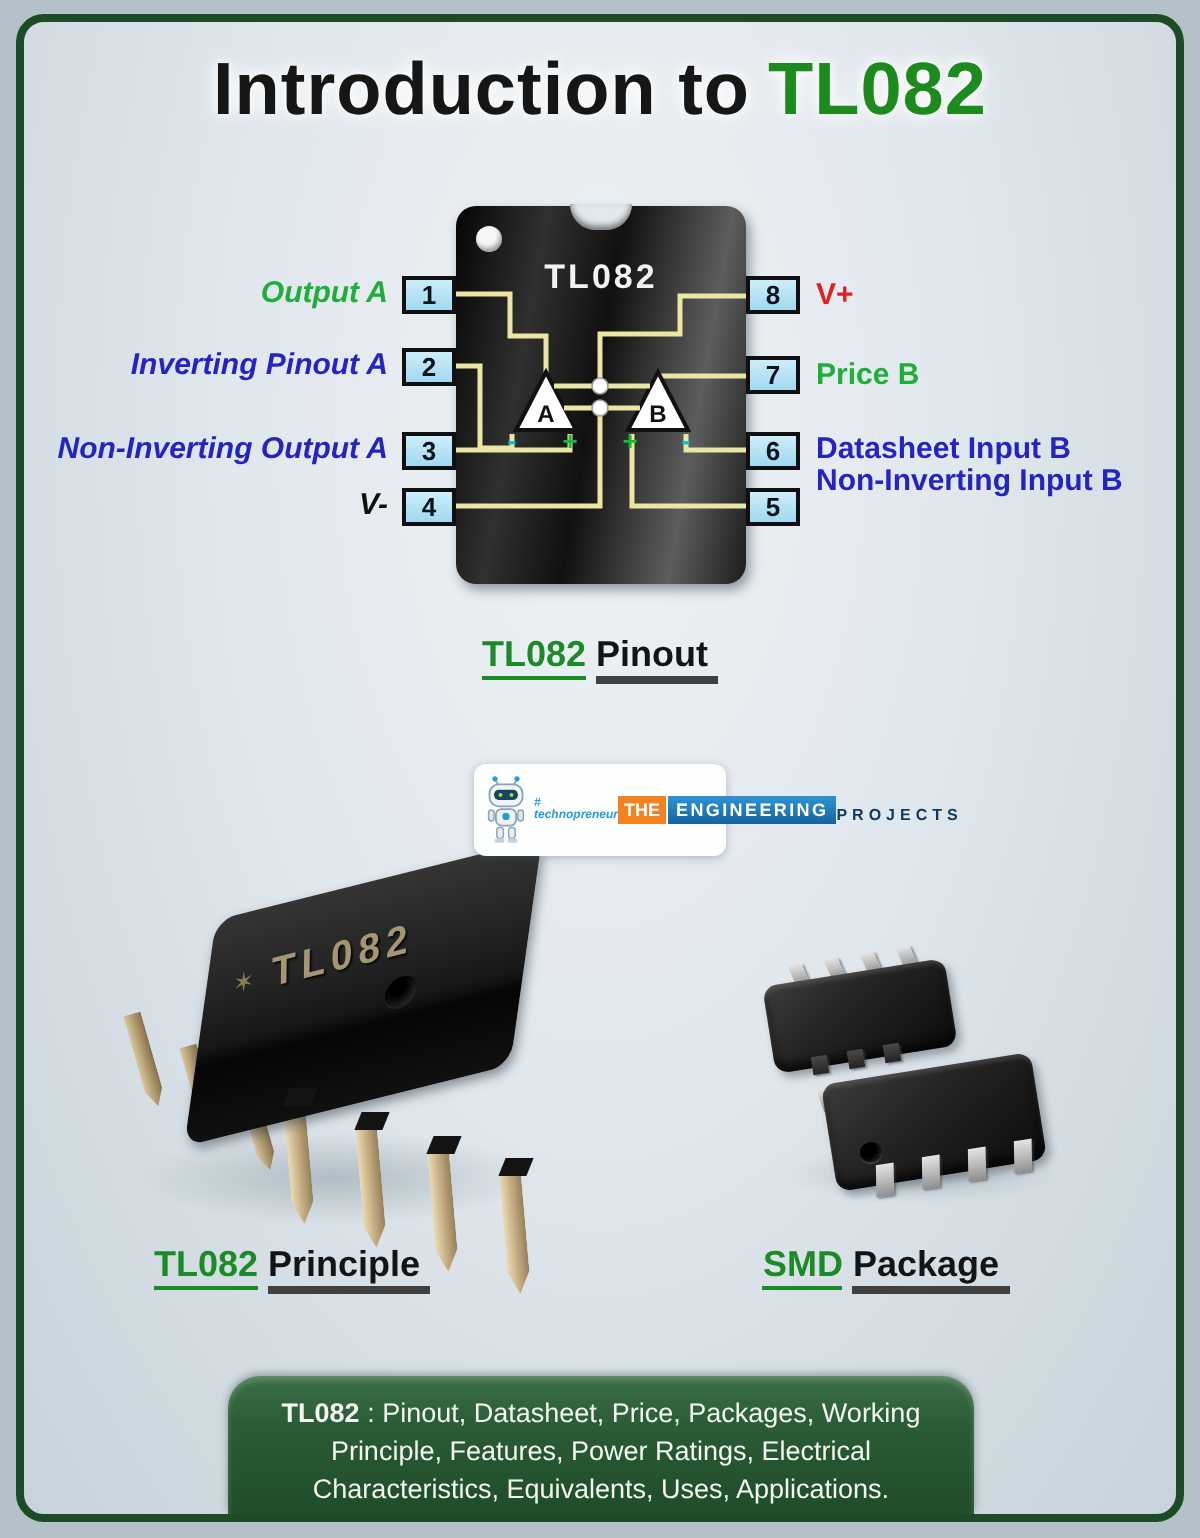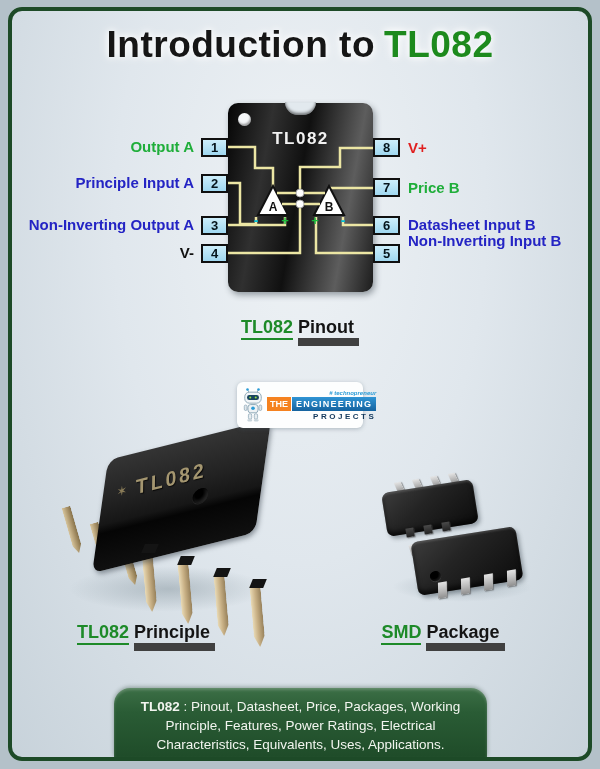--- a/index.html
+++ b/index.html
@@ -32,40 +32,40 @@
   .chip-svg { position:absolute; left:0; top:0; width:145px; height:189px; }
 
   .pin-box { position:absolute; width:27px; height:19px; z-index:6;
     background: linear-gradient(180deg,#cdeefb 0%, #a0d8f0 100%);
     border:2px solid #101010; color:#06151c; font-weight:bold; font-size:13px;
     display:flex; align-items:center; justify-content:center; }
   .pin-left  { left:201px; }
   .pin-right { left:373px; }
 
   .pin-label { position:absolute; height:18px; line-height:18px; font-size:15px; font-weight:bold; z-index:6; }
-  .pl-left  { left:0;  width:194px; text-align:right; }
+  .pl-left  { left:0;  width:194px; text-align:right;font-style:italic; }
   .pl-right { left:408px; width:186px; text-align:left; }
   .lab-green { color:#1fae3a; }
   .lab-blue  { color:#2424c4; }
   .lab-red   { color:#e01f1f; }
   .lab-black { color:#101010; }
 
   .caption { position:absolute; text-align:center; font-size:18px; font-weight:bold; color:#161616; }
   .cap-green { color:#1d8a28; border-bottom:2px solid #1d8a28; padding-bottom:1px; }
-  .cap-black { color:#141414; border-bottom:8px solid #404040; padding-bottom:1px; margin-left:5px; padding-right:5px; }
+  .cap-black { color:#141414; border-bottom:4px solid #404040; padding-bottom:1px; margin-left:5px; padding-right:5px; }
   .cap-pinout { left:0; top:317px; width:600px; }
   .cap-dip { left:40px; top:622px; width:212px; }
   .cap-smd { left:353px; top:622px; width:180px; }
 
   
   .logo-card { position:absolute; left:237px; top:382px; width:126px; height:46px;
     background:#fdfefe; border-radius:6px; box-shadow:0 1px 4px rgba(70,90,100,.35);
     display:flex; align-items:center; padding:3px 5px; z-index:5; }
   .logo-robot { width:22px; height:38px; flex:0 0 auto; margin-right:3px; }
-  .logo-text { flex:1; display:flex; flex-direction:column; align-items:flex-end; }
+  .logo-text { flex:1; display:flex; flex-direction:row; align-items:flex-end; }
   .logo-hash { font-size:6px; font-style:italic; color:#2a9bd6; font-weight:bold; margin-bottom:1px; }
   .logo-row { display:flex; }
   .logo-the { background:#f58220; color:#fff; font-weight:bold; font-size:9px; padding:2px 3px; }
   .logo-eng { background:linear-gradient(180deg,#2f94d4,#15639f); color:#fff; font-weight:bold;
     font-size:9px; letter-spacing:1.2px; padding:2px 4px; margin-left:1px; }
   .logo-proj { font-size:8px; font-weight:bold; color:#12385c; letter-spacing:2.5px; margin-top:1px; }
 
   
   .dip-wrap { position:absolute; left:48px; top:446px; width:245px; height:180px; }
   .dip-shadow { position:absolute; left:20px; top:120px; width:200px; height:46px; border-radius:50%;
@@ -112,21 +112,21 @@
 </head>
 <body>
 
 <div class="content"></div>
 
 <div class="title">
   <span>Introduction to</span><span class="hl">TL082</span>
 </div>
 
 <div class="pin-label pl-left lab-green" style="top:138px;">Output A</div>
-<div class="pin-label pl-left lab-blue" style="top:174px;">Principle Input A</div>
+<div class="pin-label pl-left lab-blue" style="top:174px;">Inverting Pinout A</div>
 <div class="pin-label pl-left lab-blue" style="top:216px;">Non-Inverting Output A</div>
 <div class="pin-label pl-left lab-black" style="top:244px;">V-</div>
 
 <div class="pin-label pl-right lab-red" style="top:139px;">V+</div>
 <div class="pin-label pl-right lab-green" style="top:179px;">Price B</div>
 <div class="pin-label pl-right lab-blue" style="top:216px;">Datasheet Input B</div>
 <div class="pin-label pl-right lab-blue" style="top:232px;">Non-Inverting Input B</div>
 
 <div class="pin-box pin-left" style="top:138px;">1</div>
 <div class="pin-box pin-left" style="top:174px;">2</div>

